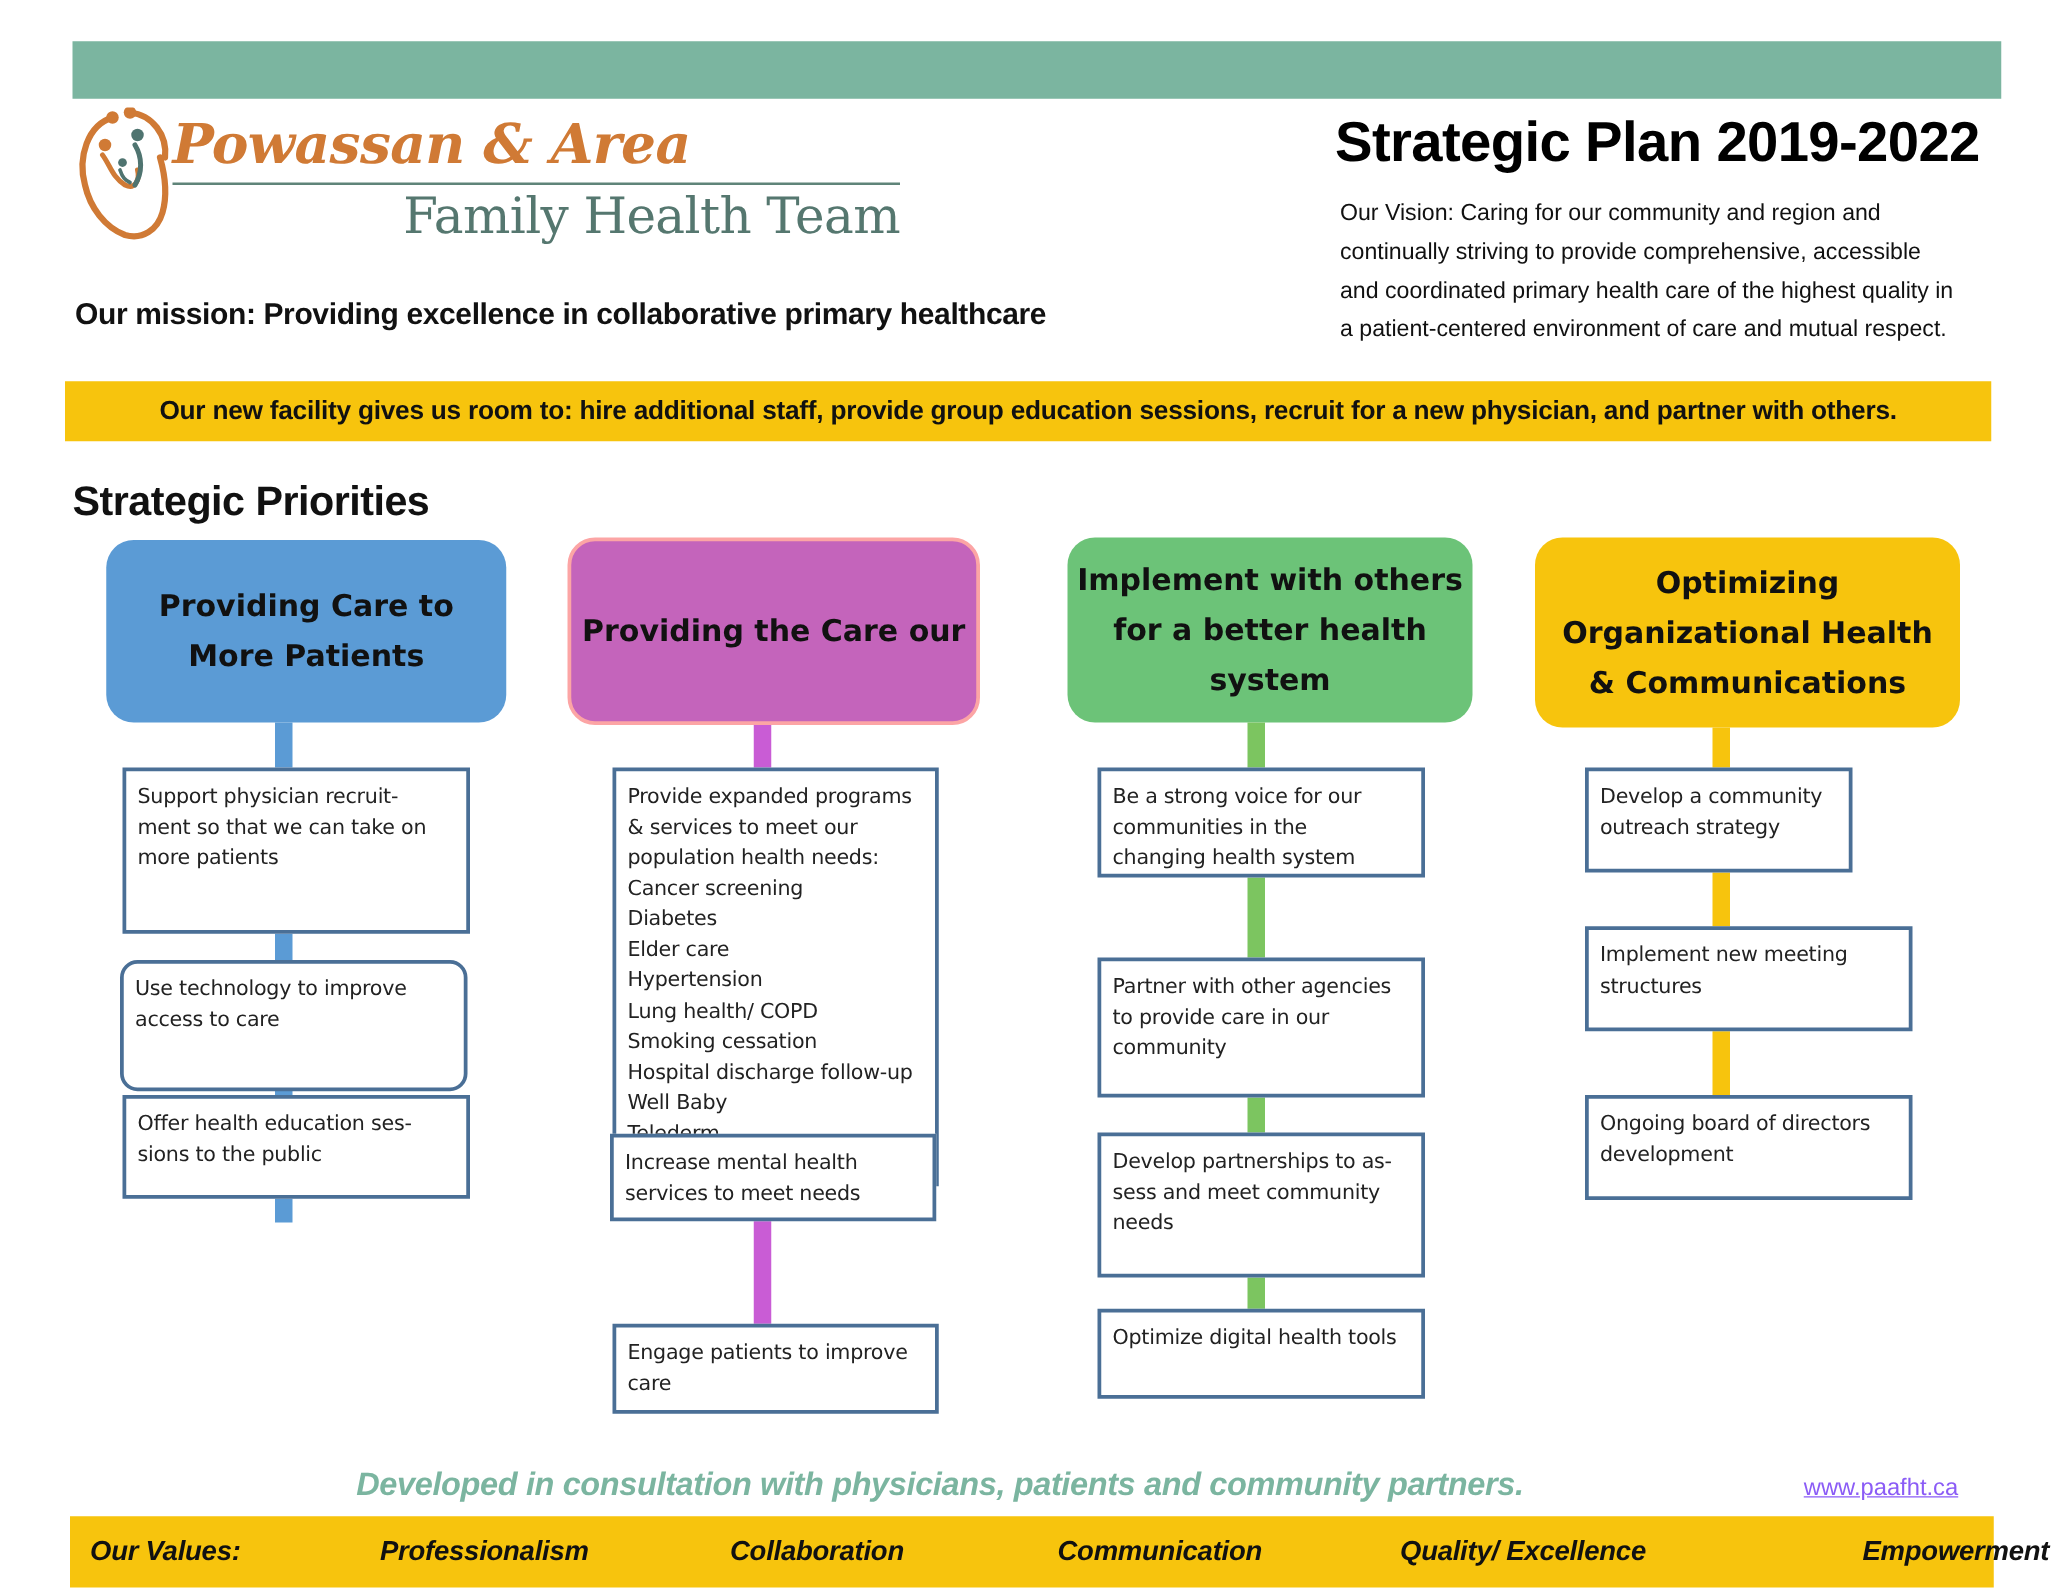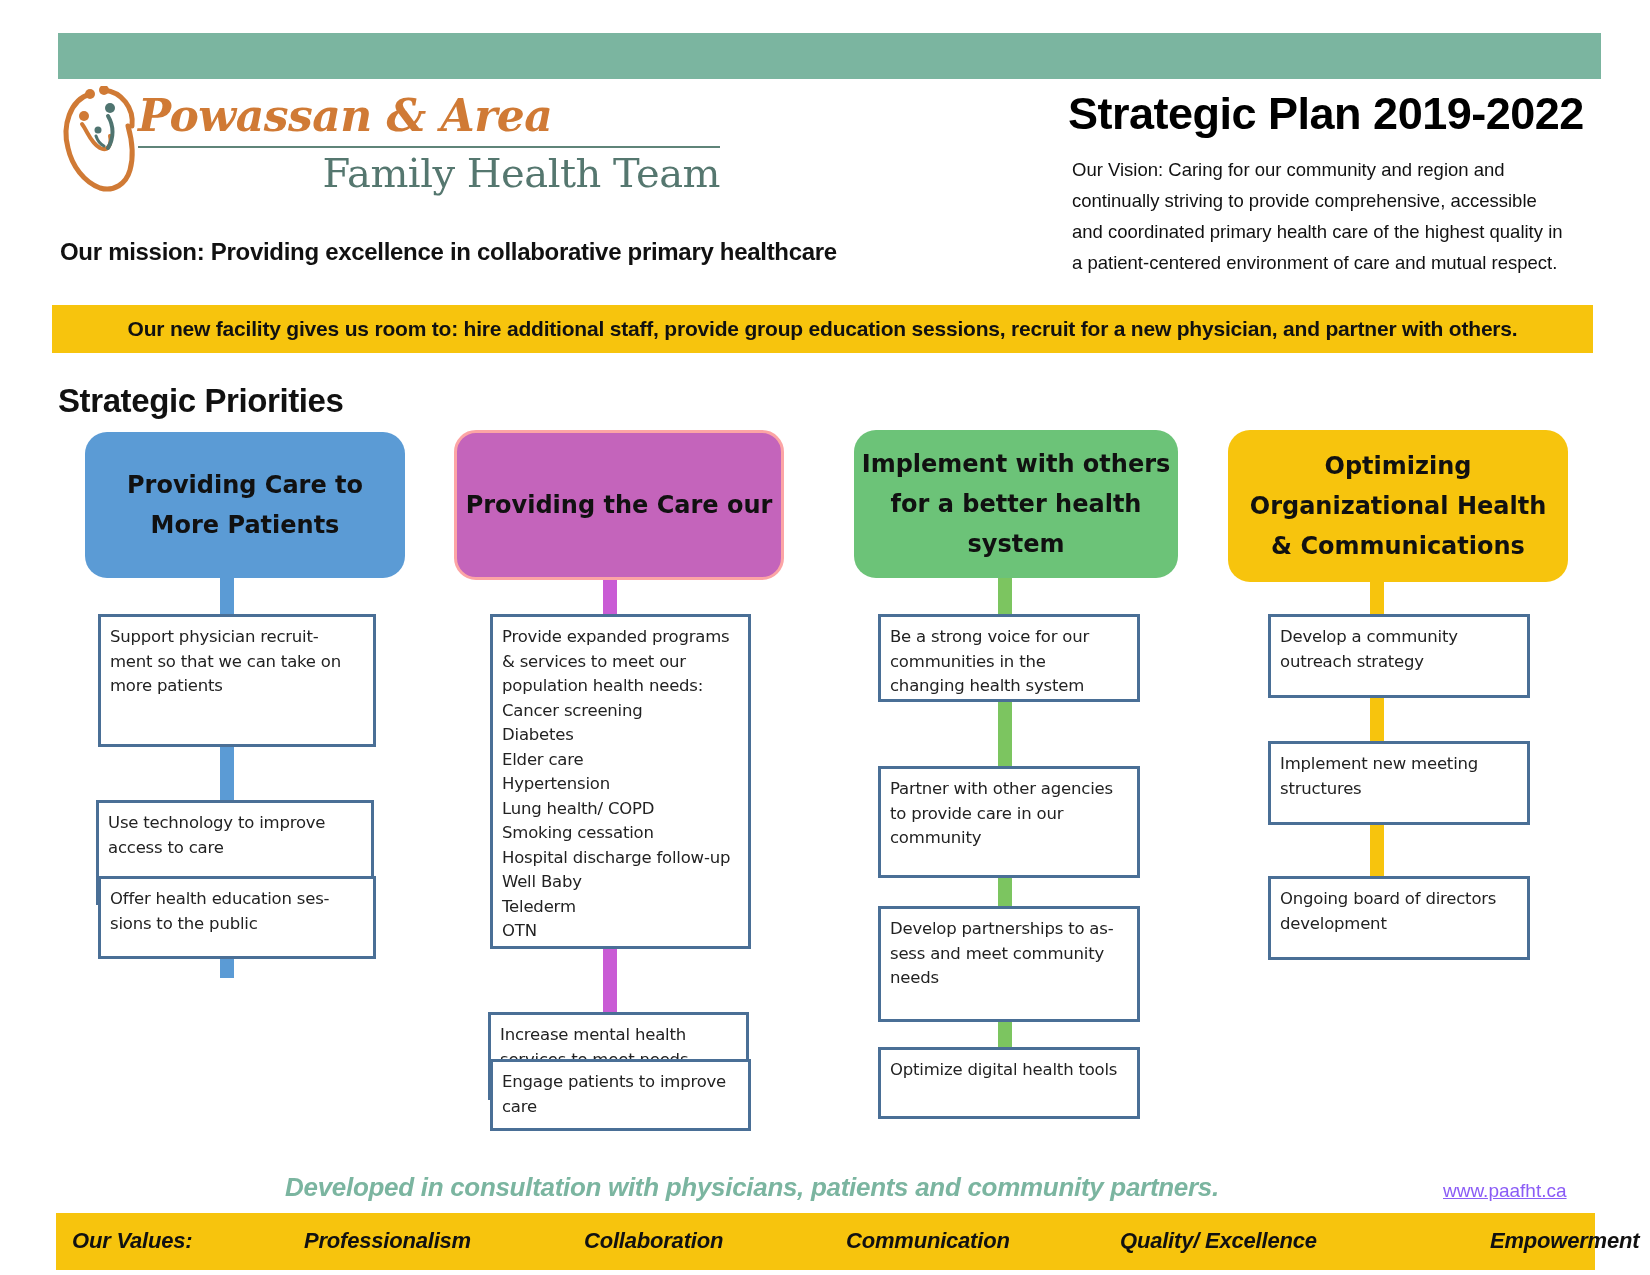--- a/index.html
+++ b/index.html
@@ -76,21 +76,21 @@
     <div>Providing Care to</div>
     <div>More Patients</div>
   </div>
 </div>
 <div class="connector" style="left:220px; top:578px; height:400px; background:#5b9bd5;"></div>
 <div class="item-box" style="left:98px; top:614px; width:278px; height:133px;">
   <span class="line">Support physician recruit-</span>
   <span class="line">ment so that we can take on</span>
   <span class="line">more patients</span>
 </div>
-<div class="item-box" style="left:96px; top:800px; width:278px; height:105px;">
+<div class="item-box" style="left:96px; top:768px; width:278px; height:105px;border-radius:14px;">
   <span class="line">Use technology to improve</span>
   <span class="line">access to care</span>
 </div>
 <div class="item-box" style="left:98px; top:876px; width:278px; height:83px;">
   <span class="line">Offer health education ses-</span>
   <span class="line">sions to the public</span>
 </div>
 
 <div class="priority-header" style="left:454px; top:430px; width:330px; height:150px; background:#c464bb; border:3px solid #fca5a5;">
   <div>
@@ -106,21 +106,21 @@
   <span class="line">Diabetes</span>
   <span class="line">Elder care</span>
   <span class="line">Hypertension</span>
   <span class="line">Lung health/ COPD</span>
   <span class="line">Smoking cessation</span>
   <span class="line">Hospital discharge follow-up</span>
   <span class="line">Well Baby</span>
   <span class="line">Telederm</span>
   <span class="line">OTN</span>
 </div>
-<div class="item-box" style="left:488px; top:1012px; width:261px; height:88px;">
+<div class="item-box" style="left:488px; top:907px; width:261px; height:70px;">
   <span class="line">Increase mental health</span>
   <span class="line">services to meet needs</span>
 </div>
 <div class="item-box" style="left:490px; top:1059px; width:261px; height:72px;">
   <span class="line">Engage patients to improve</span>
   <span class="line">care</span>
 </div>
 
 <div class="priority-header" style="left:854px; top:430px; width:324px; height:148px; background:#6cc378;">
   <div>
@@ -150,21 +150,21 @@
 </div>
 
 <div class="priority-header" style="left:1228px; top:430px; width:340px; height:152px; background:#f7c40d;">
   <div>
     <div>Optimizing</div>
     <div>Organizational Health</div>
     <div>&amp; Communications</div>
   </div>
 </div>
 <div class="connector" style="left:1370px; top:582px; height:300px; background:#f7c40d;"></div>
-<div class="item-box" style="left:1268px; top:614px; width:262px; height:84px;">
+<div class="item-box" style="left:1268px; top:614px; width:214px; height:84px;">
   <span class="line">Develop a community</span>
   <span class="line">outreach strategy</span>
 </div>
 <div class="item-box" style="left:1268px; top:741px; width:262px; height:84px;">
   <span class="line">Implement new meeting</span>
   <span class="line">structures</span>
 </div>
 <div class="item-box" style="left:1268px; top:876px; width:262px; height:84px;">
   <span class="line">Ongoing board of directors</span>
   <span class="line">development</span>

